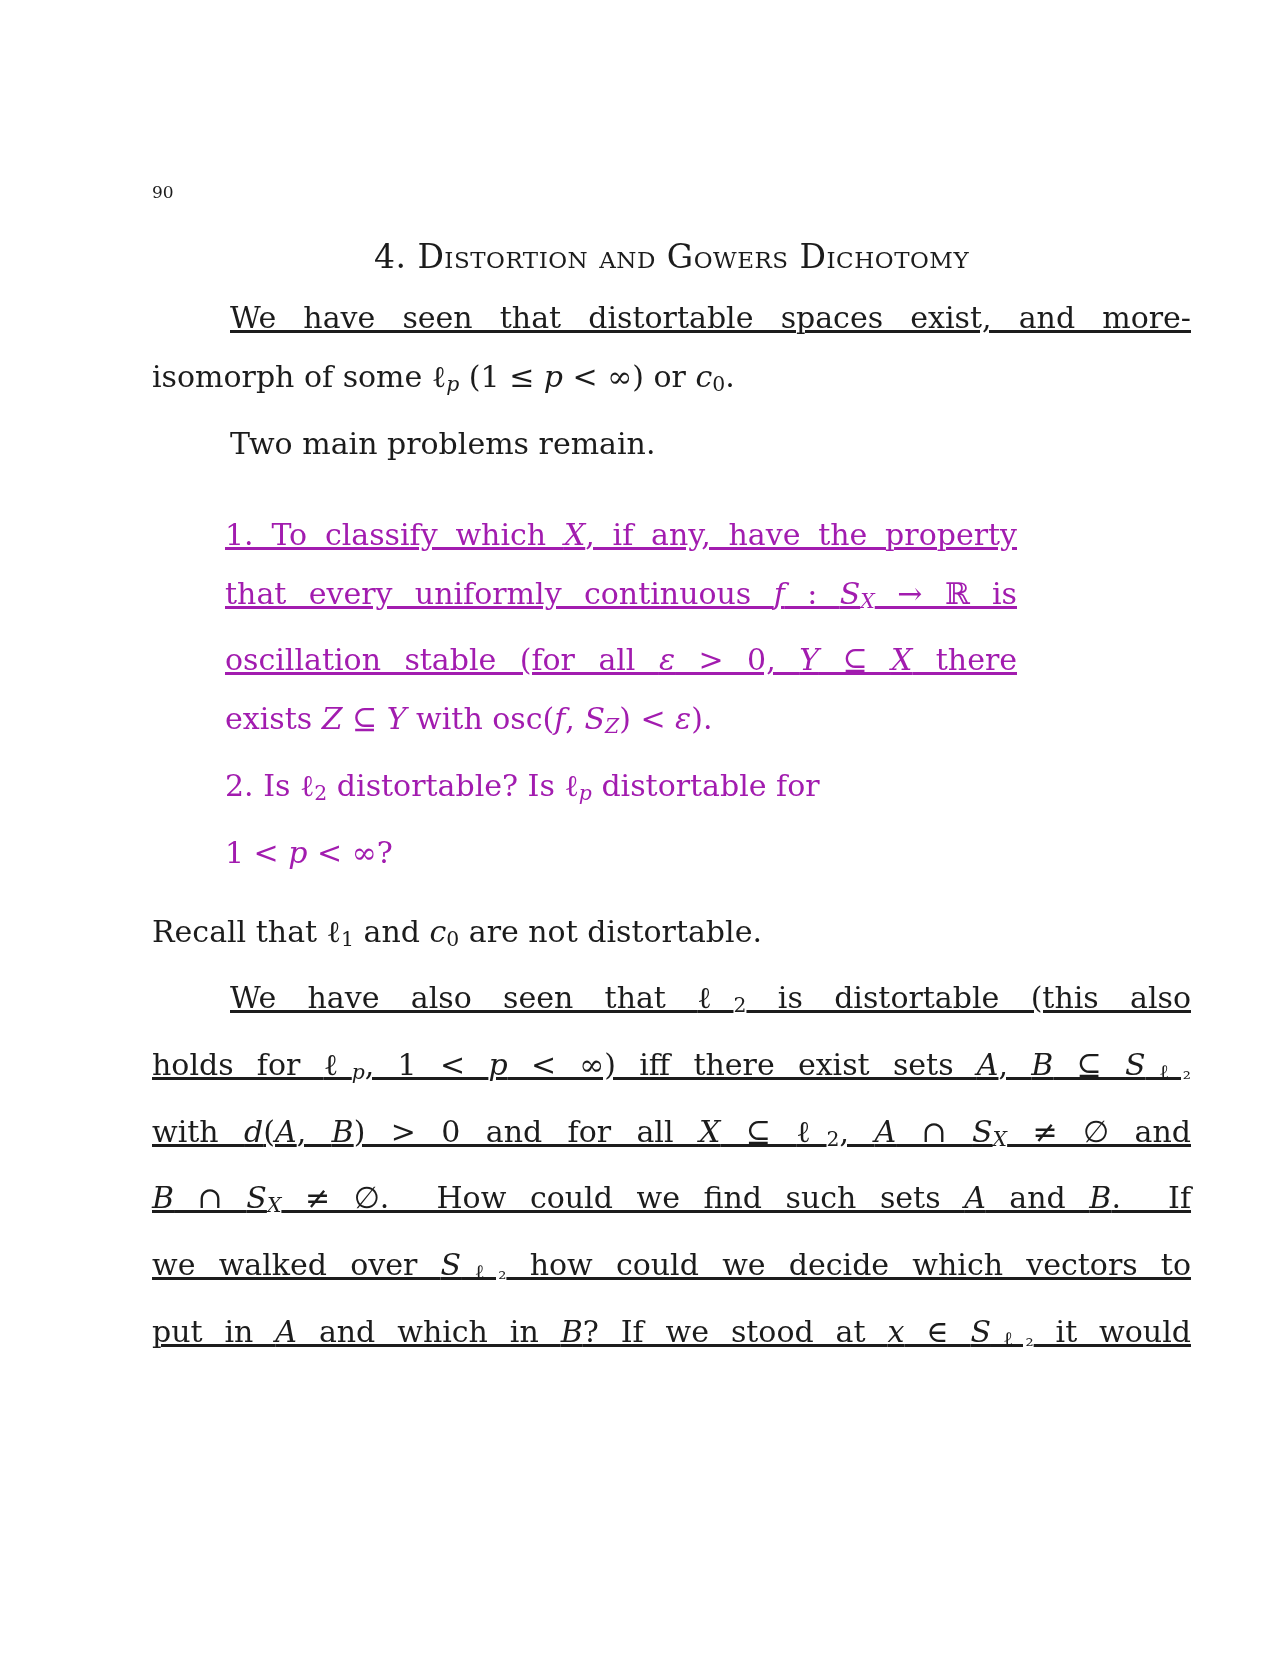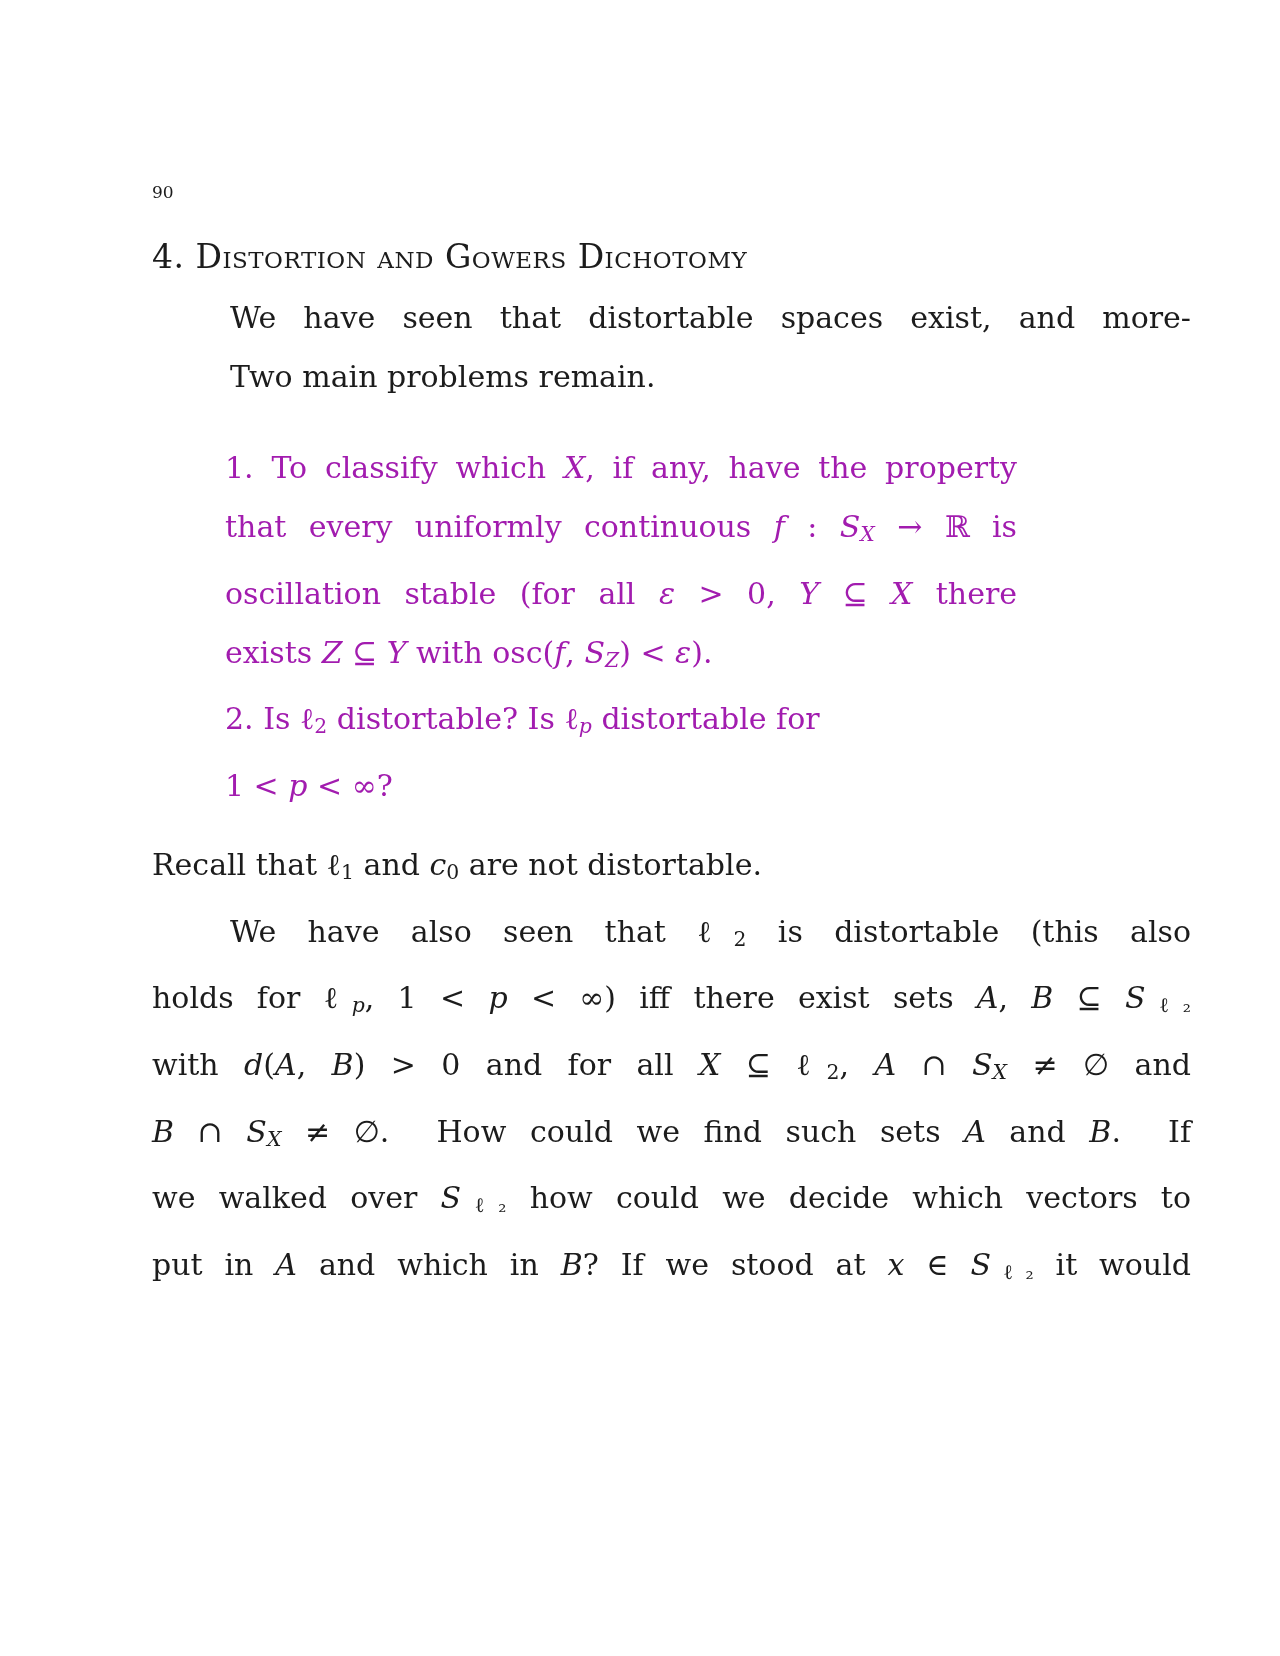--- a/index.html
+++ b/index.html
@@ -6,54 +6,55 @@
   body {
     width: 1280px; height: 1656px;
     background: #ffffff;
     font-family: "DejaVu Serif", serif;
     color: #1c1c1c;
     overflow: hidden;
   }
   .page { padding: 180px 89px 0 152px; }
   .pagenum { font-size: 17px; line-height: 24px; }
   .title {
-    text-align: left;
+    text-align: center;
     font-size: 33px;
     line-height: 62px;
     margin-top: 22px;
     font-variant: small-caps;
     letter-spacing: 0.5px;
   }
   .body-text { margin-top: 0; }
   .line {
     font-size: 30px;
     line-height: 59px;
     white-space: pre-wrap;
   }
   .ind { text-indent: 78px; }
-  .just { text-align: justify; text-align-last: justify; }
+  .just { text-align: justify; text-align-last: justify; text-decoration: underline; }
   .list { margin: 32px 0 20px 73px; width: 792px; }
   .blue { color: #a21caf; }
   .i  { font-style: italic; }
   .b  { font-size: 68%; vertical-align: -0.18em; }
   .bi { font-style: italic; font-size: 68%; vertical-align: -0.18em; }
 </style>
 </head>
 <body>
 
 <div class="page">
   <div class="pagenum">90</div>
 
   <div class="title">
     <div>4. Distortion and Gowers Dichotomy</div>
   </div>
 
   <div class="body-text">
       <div class="block">
         <div class="line just ind"><span>We have seen that distortable spaces exist, and more-</span></div>
+        <div class="line"><span>isomorph of some </span><span>ℓ</span><span class="bi">p</span><span> (1 ≤ </span><span class="i">p</span><span> &lt; ∞) or </span><span class="i">c</span><span class="b">0</span><span>.</span></div>
       </div>
       <div class="block">
         <div class="line ind"><span>Two main problems remain.</span></div>
       </div>
       <div class="block list blue">
         <div class="line just"><span>1. To classify which </span><span class="i">X</span><span>, if any, have the property</span></div>
         <div class="line just"><span>that every uniformly continuous </span><span class="i">f</span><span> : </span><span class="i">S</span><span class="bi">X</span><span> → ℝ is</span></div>
         <div class="line just"><span>oscillation stable (for all </span><span class="i">ε</span><span> &gt; 0, </span><span class="i">Y</span><span> ⊆ </span><span class="i">X</span><span> there</span></div>
         <div class="line"><span>exists </span><span class="i">Z</span><span> ⊆ </span><span class="i">Y</span><span> with osc(</span><span class="i">f</span><span>, </span><span class="i">S</span><span class="bi">Z</span><span>) &lt; </span><span class="i">ε</span><span>).</span></div>
         <div class="line"><span>2. Is </span><span>ℓ</span><span class="b">2</span><span> distortable? Is </span><span>ℓ</span><span class="bi">p</span><span> distortable for</span></div>

